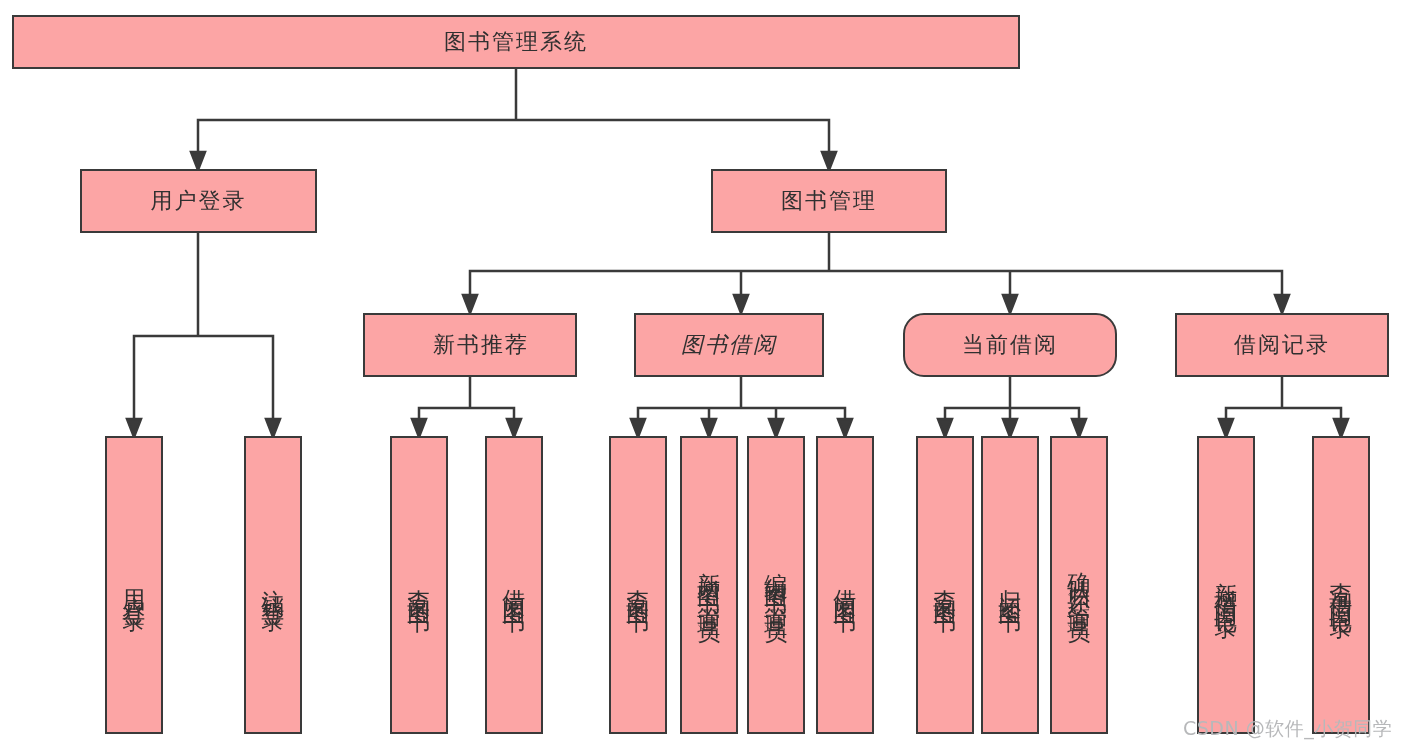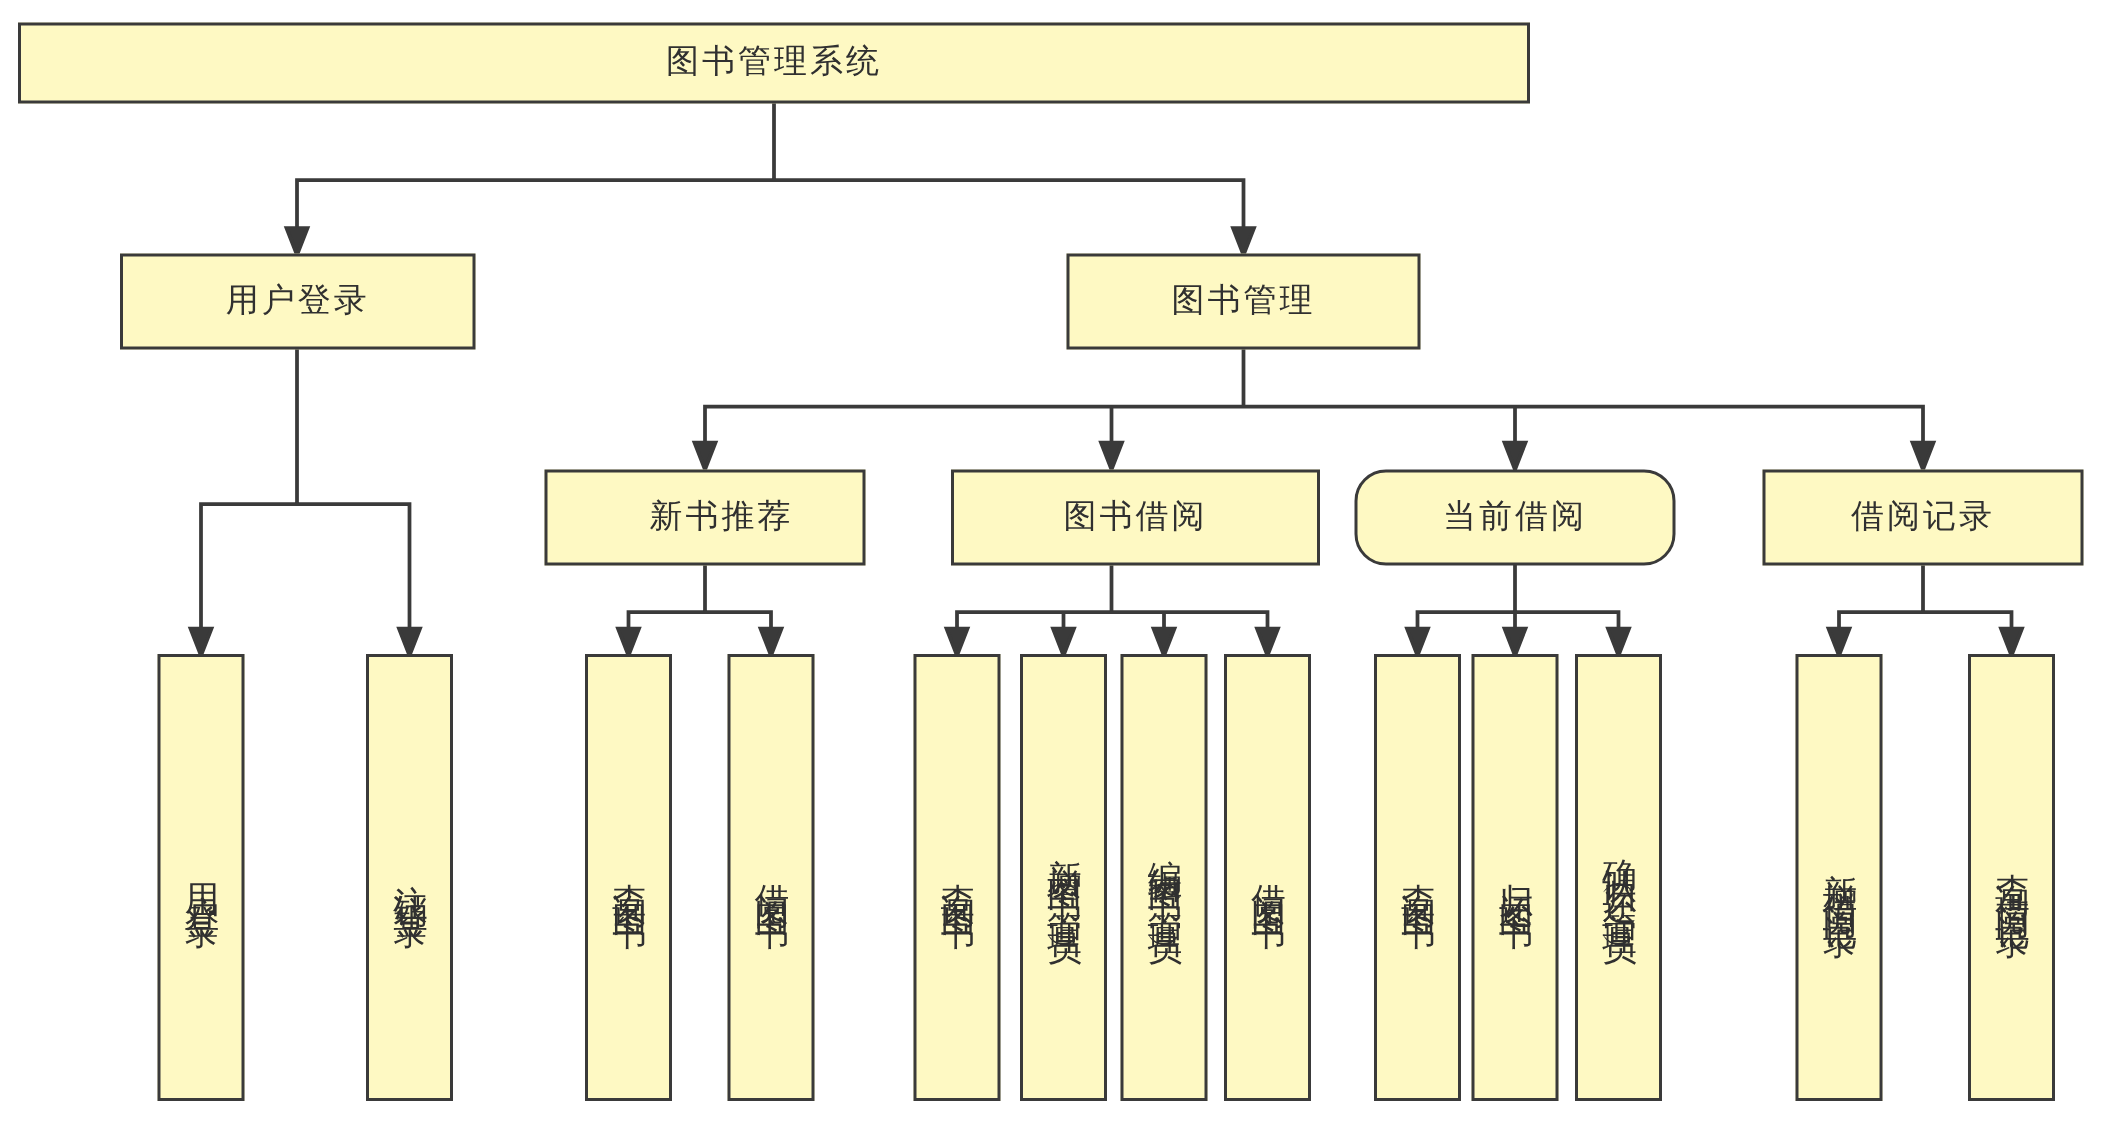--- a/index.html
+++ b/index.html
@@ -5,21 +5,21 @@
   * { margin:0; padding:0; box-sizing:border-box; }
   html,body { background:#ffffff; }
   body {
     width:1405px; height:747px; position:relative; overflow:hidden;
     font-family:"DejaVu Sans","Liberation Sans",sans-serif;
     color:#303030;
   }
   .stage { position:absolute; left:0; top:0; width:1405px; height:747px; }
   svg.connectors { position:absolute; left:0; top:0; z-index:1; }
   .node {
-    position:absolute; z-index:2; background:#fef9c3;
+    position:absolute; z-index:2; background:#fca5a5;
     border:2.5px solid #3a3a3a;
     display:flex; align-items:center; justify-content:center;
     color:#303030; text-align:right;
   }
   .h-node { font-size:22px; letter-spacing:2px; line-height:1.2; }
   .v-node {
     writing-mode:vertical-rl; text-orientation:mixed;
     font-size:23px; letter-spacing:7px; line-height:1.15;
   }
   .watermark {
@@ -83,21 +83,21 @@
       </g>
     </g>
   </svg>
 
   <div class="node h-node" style="left:12px; top:15px; width:1008px; height:54px;">图书管理系统</div>
 
   <div class="node h-node" style="left:80px; top:169px; width:237px; height:64px;">用户登录</div>
   <div class="node h-node" style="left:711px; top:169px; width:236px; height:64px;">图书管理</div>
 
   <div class="node h-node" style="left:363px; top:313px; width:214px; height:64px;padding-left:22px;">新书推荐</div>
-  <div class="node h-node" style="left:634px; top:313px; width:246px; height:64px;">图书借阅</div>
+  <div class="node h-node" style="left:634px; top:313px; width:190px; height:64px;font-style:italic;">图书借阅</div>
   <div class="node h-node" style="left:903px; top:313px; width:214px; height:64px;border-radius:21px;">当前借阅</div>
   <div class="node h-node" style="left:1175px; top:313px; width:214px; height:64px;">借阅记录</div>
 
   <div class="node v-node" style="left:105px; top:436px; width:58px; height:298px;">用户登录</div>
   <div class="node v-node" style="left:244px; top:436px; width:58px; height:298px;">注销登录</div>
 
   <div class="node v-node" style="left:390px; top:436px; width:58px; height:298px;">查询图书</div>
   <div class="node v-node" style="left:485px; top:436px; width:58px; height:298px;">借阅图书</div>
 
   <div class="node v-node" style="left:609px; top:436px; width:58px; height:298px;">查询图书</div>
@@ -105,13 +105,14 @@
   <div class="node v-node" style="left:747px; top:436px; width:58px; height:298px;">编辑图书（管理员）</div>
   <div class="node v-node" style="left:816px; top:436px; width:58px; height:298px;">借阅图书</div>
 
   <div class="node v-node" style="left:916px; top:436px; width:58px; height:298px;">查询图书</div>
   <div class="node v-node" style="left:981px; top:436px; width:58px; height:298px;">归还图书</div>
   <div class="node v-node" style="left:1050px; top:436px; width:58px; height:298px;">确认归还（管理员）</div>
 
   <div class="node v-node" style="left:1197px; top:436px; width:58px; height:298px;">新增借阅记录</div>
   <div class="node v-node" style="left:1312px; top:436px; width:58px; height:298px;">查询借阅记录</div>
 
+  <div class="watermark">CSDN @软件_小贺同学</div>
 </div>
 
 </body></html>

